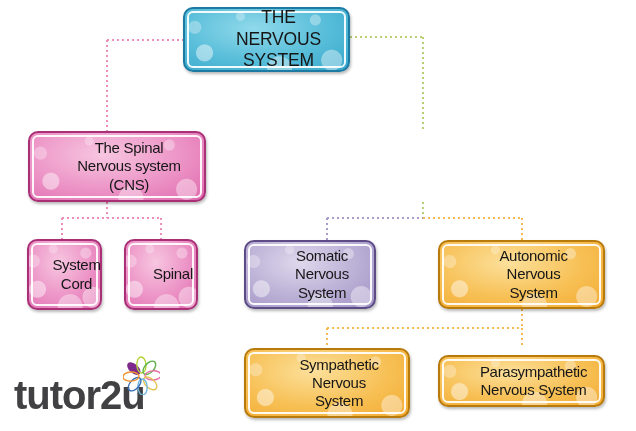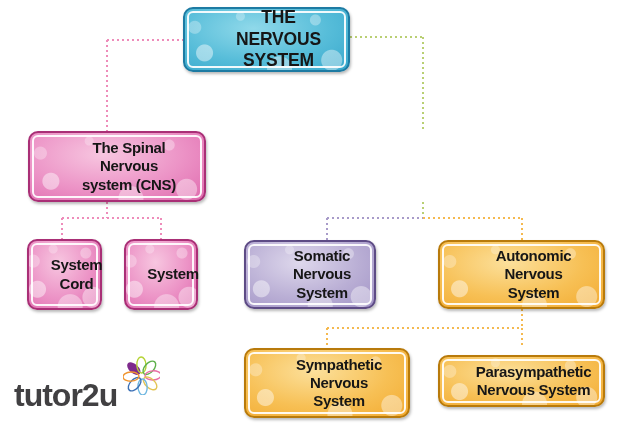--- a/index.html
+++ b/index.html
@@ -12,21 +12,21 @@
     position:absolute;display:flex;align-items:center;justify-content:center;
     border-radius:10px;border:2px solid #000;
     box-shadow:1px 2px 3px rgba(0,0,0,.28);
     box-sizing:border-box;
   }
   .node::before{ 
     content:"";position:absolute;inset:2px;border:2px solid rgba(255,255,255,.92);
     border-radius:6px;pointer-events:none;
   }
   .node .label{
-    position:relative;font-weight:700;font-size:15px;line-height:1.22;color:#161616;
+    position:relative;font-weight:400;font-size:15px;line-height:1.22;color:#161616;
     text-align:center;letter-spacing:-.3px;padding:0 23px;margin-left:24px;
   }
   
   .node{
     background-image:
       radial-gradient(circle at 12% 72%, rgba(255,255,255,.45) 0 8px, rgba(255,255,255,0) 9px),
       radial-gradient(circle at 80% 18%, rgba(255,255,255,.33) 0 5px, rgba(255,255,255,0) 6px),
       radial-gradient(circle at 90% 84%, rgba(255,255,255,.40) 0 10px, rgba(255,255,255,0) 11px),
       radial-gradient(circle at 34% 12%, rgba(255,255,255,.28) 0 4px, rgba(255,255,255,0) 5px),
       radial-gradient(circle at 58% 98%, rgba(255,255,255,.38) 0 12px, rgba(255,255,255,0) 13px),
@@ -56,21 +56,21 @@
   .dv{position:absolute;width:2px;
       background-image:repeating-linear-gradient(to bottom, var(--c) 0 2px, rgba(0,0,0,0) 2px 5px);}
   .c-pink  {--c:#ee8cba;}
   .c-green {--c:#b9cf73;}
   .c-purple{--c:#a89bc9;}
   .c-orange{--c:#f5b94f;}
 
   
   .logo-text{
     position:absolute;left:14px;top:377px;
-    font-weight:700;font-size:32px;line-height:36px;letter-spacing:-1px;color:#414042;
+    font-weight:700;font-size:40px;line-height:36px;letter-spacing:-1px;color:#414042;
   }
   .logo-flower{position:absolute;left:123px;top:352px;width:37px;height:43px;}
 </style>
 </head>
 <body>
 
 <div class="stage">
 
   <div class="dh c-pink" style="left:107px;top:39px;width:76px;"></div>
   <div class="dv c-pink" style="left:106px;top:40px;height:91px;"></div>
@@ -99,21 +99,21 @@
 
   <div class="node t-pink" id="cns">
     <span class="label">The Spinal Nervous system (CNS)</span>
   </div>
 
   <div class="node t-pink" id="spinal">
     <span class="label">System Cord</span>
   </div>
 
   <div class="node t-pink" id="brain">
-    <span class="label">System</span>
+    <span class="label">Spinal</span>
   </div>
 
 
   <div class="node t-purple" id="somatic">
     <span class="label">Somatic Nervous System</span>
   </div>
 
   <div class="node t-orange" id="sympathetic">
     <span class="label">Sympathetic Nervous System</span>
   </div>

